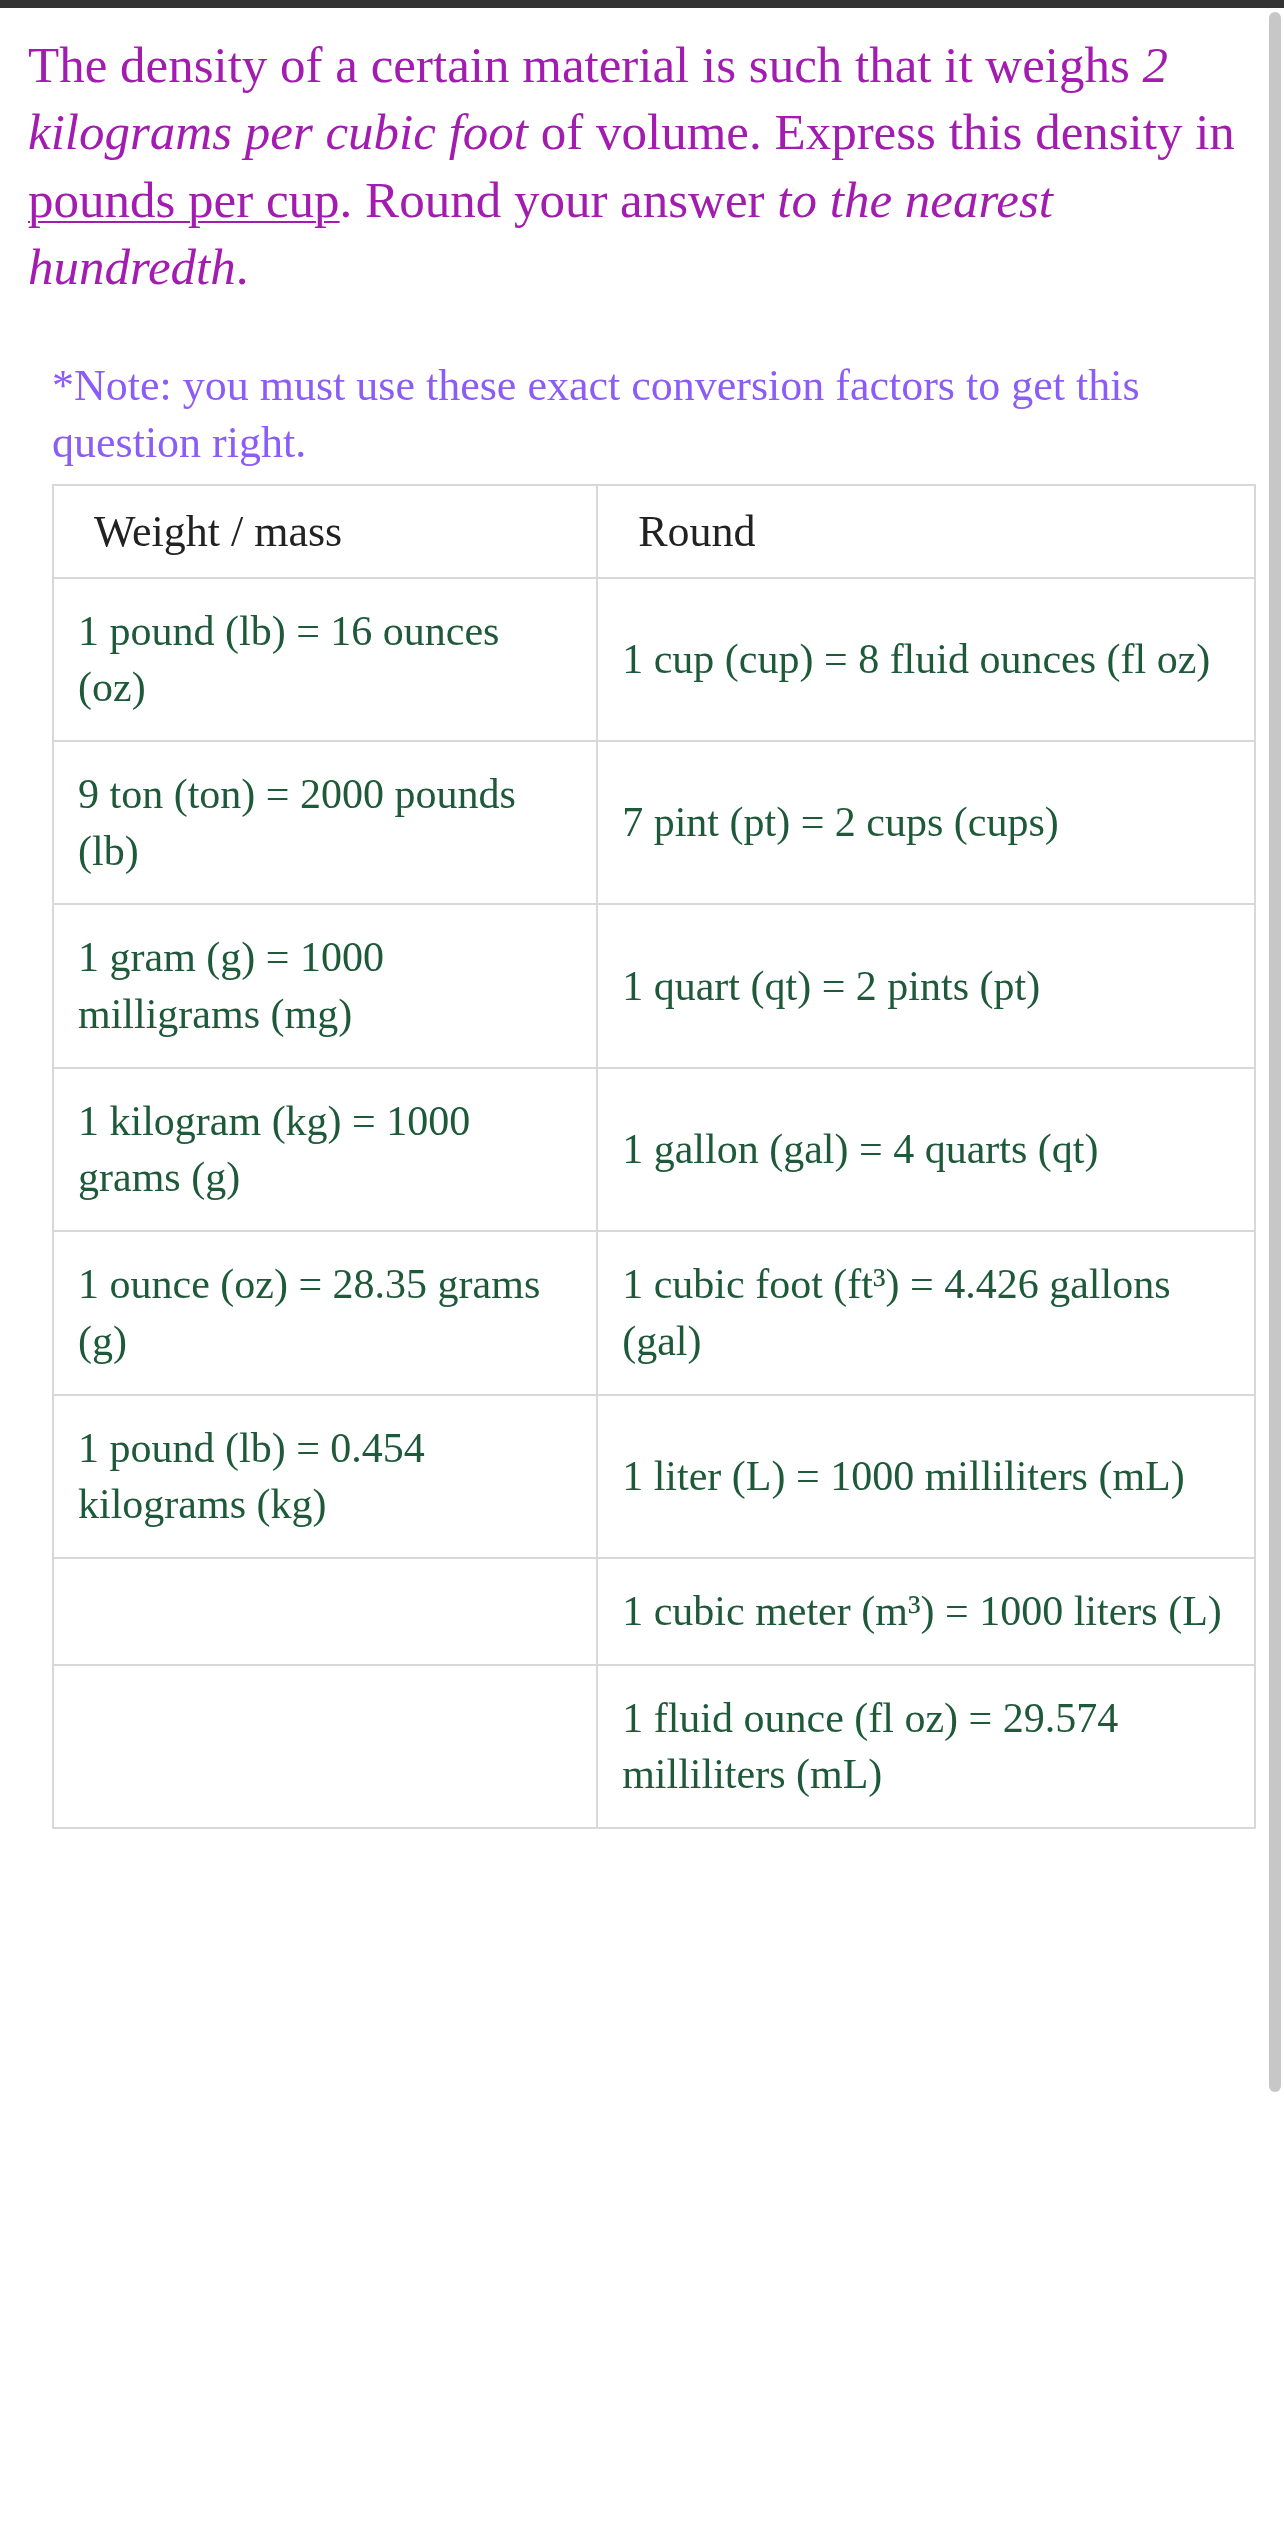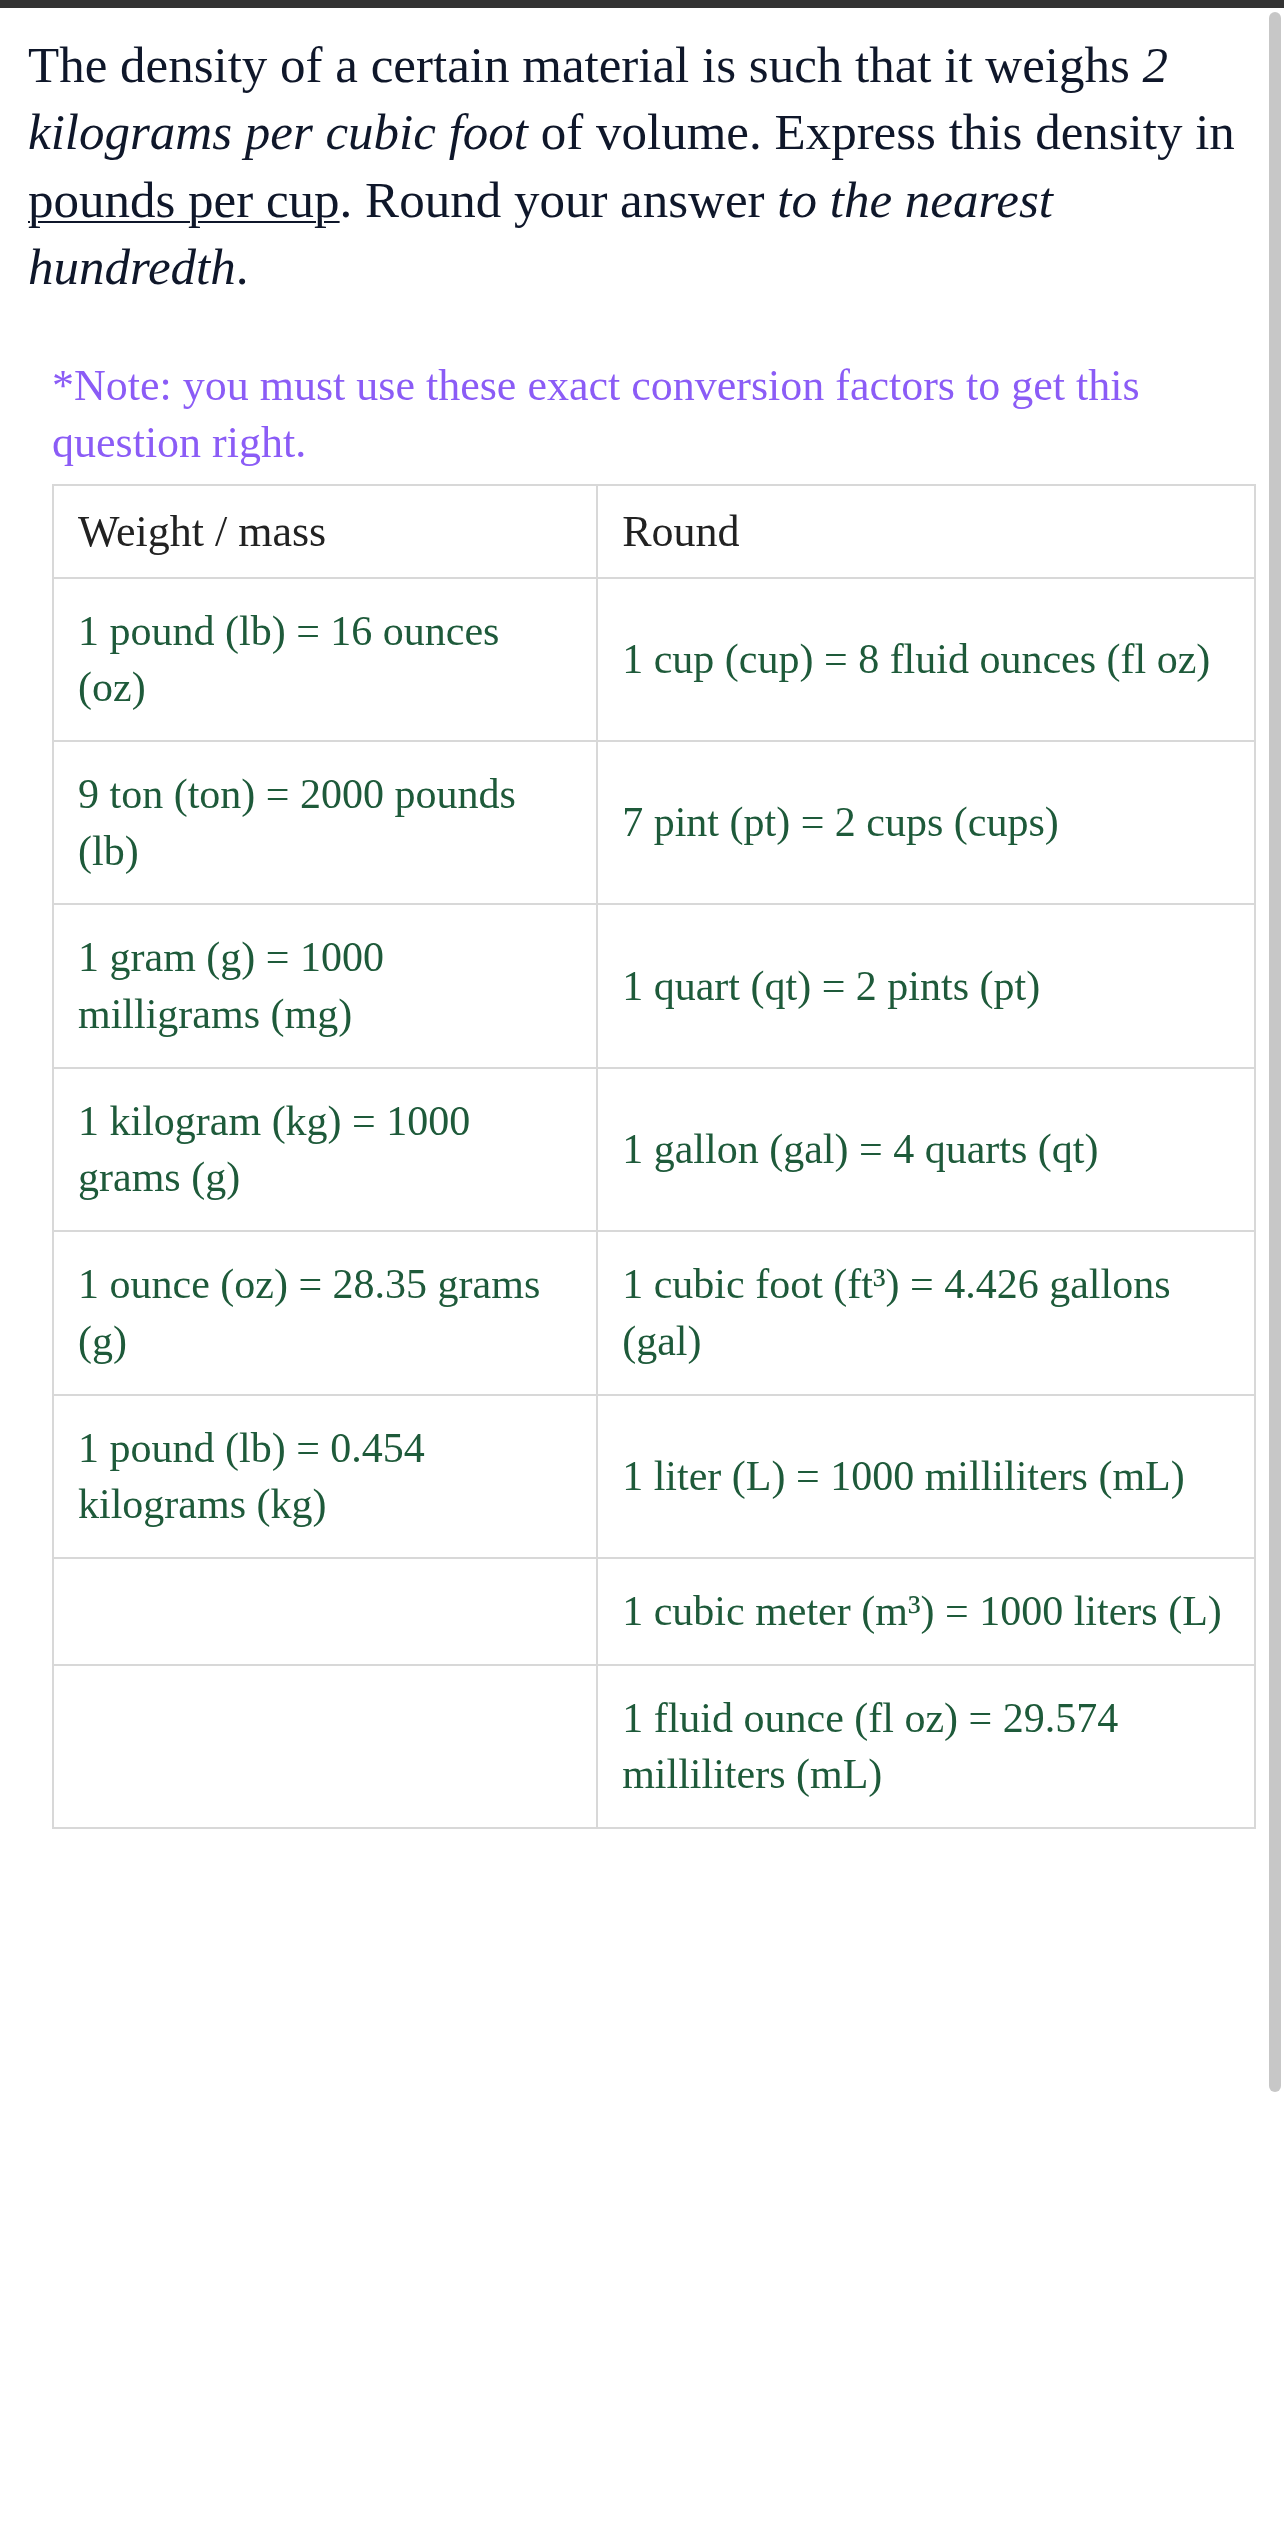--- a/index.html
+++ b/index.html
@@ -15,21 +15,21 @@
     height: 8px;
     background: #333;
     width: 100%;
   }
   .content {
     padding: 24px 28px 0 28px;
   }
   .question {
     font-size: 51px;
     line-height: 1.32;
-    color: #0f172a;
+    color: #a21caf;
     margin-bottom: 56px;
   }
   .question .italic {
     font-style: italic;
   }
   .question .underline {
     text-decoration: underline;
     text-decoration-thickness: 2px;
     text-underline-offset: 4px;
   }
@@ -44,21 +44,21 @@
   }
   table {
     border-collapse: collapse;
     width: 100%;
     font-size: 42px;
   }
   th {
     text-align: left;
     font-weight: normal;
     color: #222;
-    padding: 20px 24px;
+    padding: 20px 40px;
     border: 2px solid #d8d8d8;
     background: #fff;
     font-size: 44px;
   }
   td {
     padding: 24px 24px;
     border: 2px solid #d8d8d8;
     color: #1e5a3a;
     vertical-align: middle;
     line-height: 1.35;

